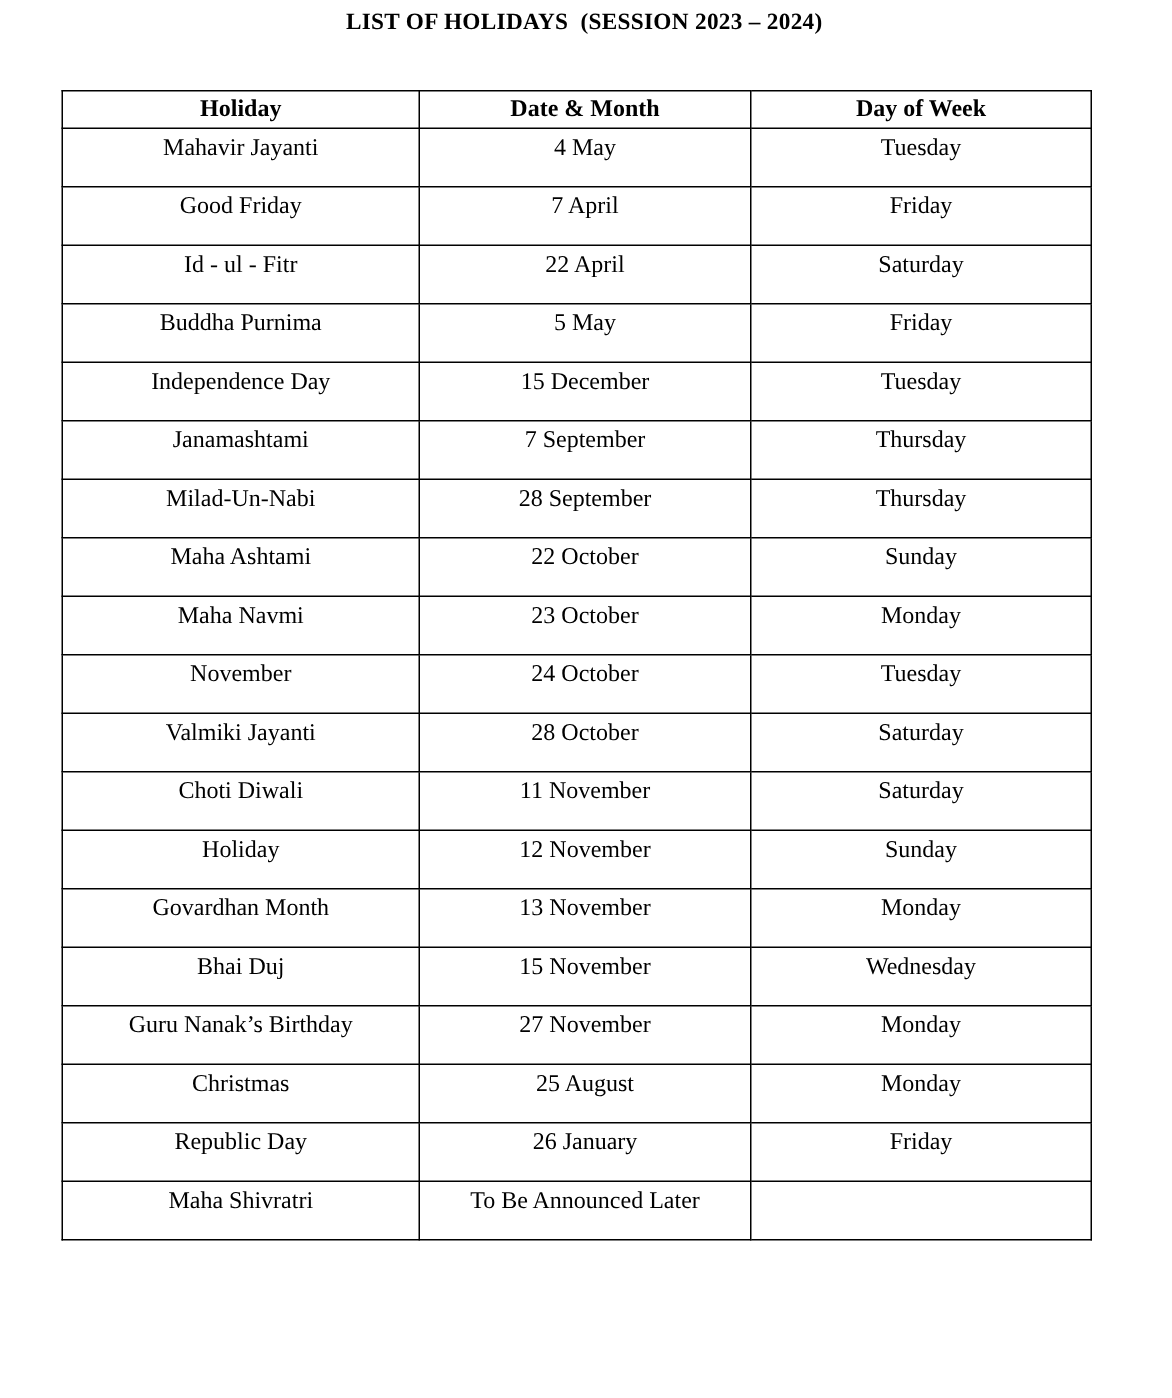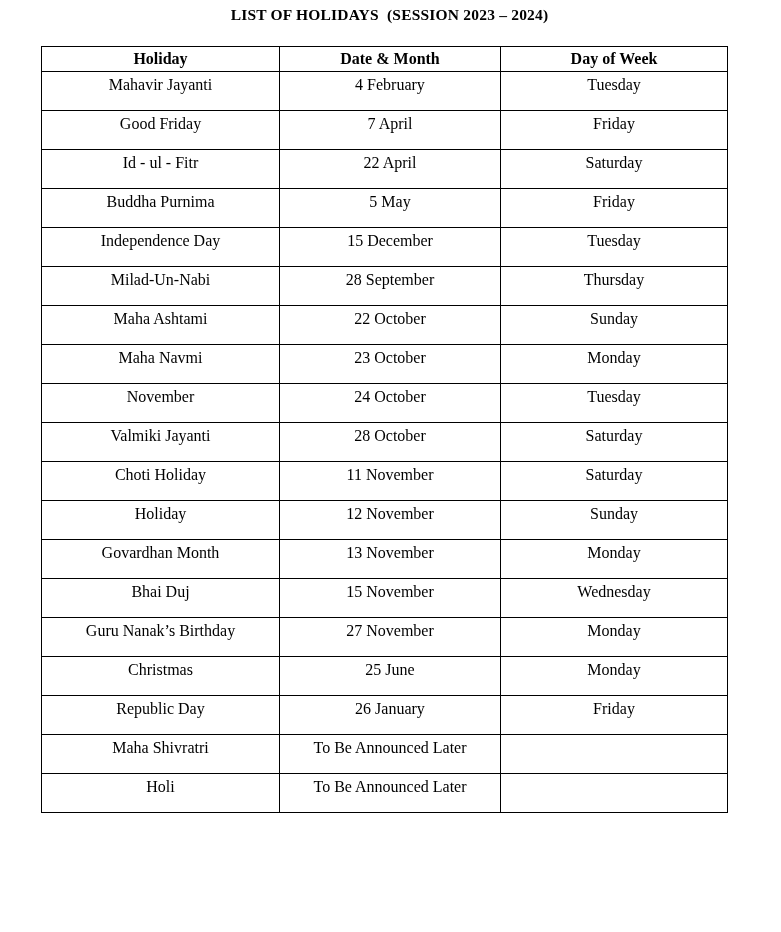--- a/index.html
+++ b/index.html
@@ -26,21 +26,21 @@
     left: 0;
     width: 779px;
     text-align: center;
     font-size: 15.5px;
     font-weight: bold;
     letter-spacing: 0.2px;
     white-space: pre;
   }
   .holiday-table {
     position: absolute;
-    top: 46px;
+    top: 60px;
     left: 41px;
     width: 686px;
     border-collapse: collapse;
     table-layout: fixed;
     border-radius: 13px;
   }
   .holiday-table col.c-holiday  { width: 238px; }
   .holiday-table col.c-date     { width: 221px; }
   .holiday-table col.c-day      { width: 227px; }
 
@@ -80,21 +80,21 @@
     <thead>
       <tr>
         <th>Holiday</th>
         <th>Date &amp; Month</th>
         <th>Day of Week</th>
       </tr>
     </thead>
     <tbody>
         <tr>
           <td>Mahavir Jayanti</td>
-          <td>4 February</td>
+          <td>4 May</td>
           <td>Tuesday</td>
         </tr>
         <tr>
           <td>Good Friday</td>
           <td>7 April</td>
           <td>Friday</td>
         </tr>
         <tr>
           <td>Id - ul -  Fitr</td>
           <td>22 April</td>
@@ -102,20 +102,25 @@
         </tr>
         <tr>
           <td>Buddha Purnima</td>
           <td>5 May</td>
           <td>Friday</td>
         </tr>
         <tr>
           <td>Independence Day</td>
           <td>15 December</td>
           <td>Tuesday</td>
+        </tr>
+        <tr>
+          <td>Janamashtami</td>
+          <td>7 September</td>
+          <td>Thursday</td>
         </tr>
         <tr>
           <td>Milad-Un-Nabi</td>
           <td>28 September</td>
           <td>Thursday</td>
         </tr>
         <tr>
           <td>Maha Ashtami</td>
           <td>22 October</td>
           <td>Sunday</td>
@@ -129,21 +134,21 @@
           <td>November</td>
           <td>24 October</td>
           <td>Tuesday</td>
         </tr>
         <tr>
           <td>Valmiki Jayanti</td>
           <td>28 October</td>
           <td>Saturday</td>
         </tr>
         <tr>
-          <td>Choti Holiday</td>
+          <td>Choti Diwali</td>
           <td>11 November</td>
           <td>Saturday</td>
         </tr>
         <tr>
           <td>Holiday</td>
           <td>12 November</td>
           <td>Sunday</td>
         </tr>
         <tr>
           <td>Govardhan Month</td>
@@ -155,34 +160,29 @@
           <td>15 November</td>
           <td>Wednesday</td>
         </tr>
         <tr>
           <td>Guru Nanak’s Birthday</td>
           <td>27 November</td>
           <td>Monday</td>
         </tr>
         <tr>
           <td>Christmas</td>
-          <td>25 June</td>
+          <td>25 August</td>
           <td>Monday</td>
         </tr>
         <tr>
           <td>Republic Day</td>
           <td>26 January</td>
           <td>Friday</td>
         </tr>
         <tr>
           <td>Maha Shivratri</td>
           <td>To Be Announced Later</td>
           <td></td>
         </tr>
-        <tr>
-          <td>Holi</td>
-          <td>To Be Announced Later</td>
-          <td></td>
-        </tr>
       </tbody>
   </table>
 
 </div>
 
 </body></html>

